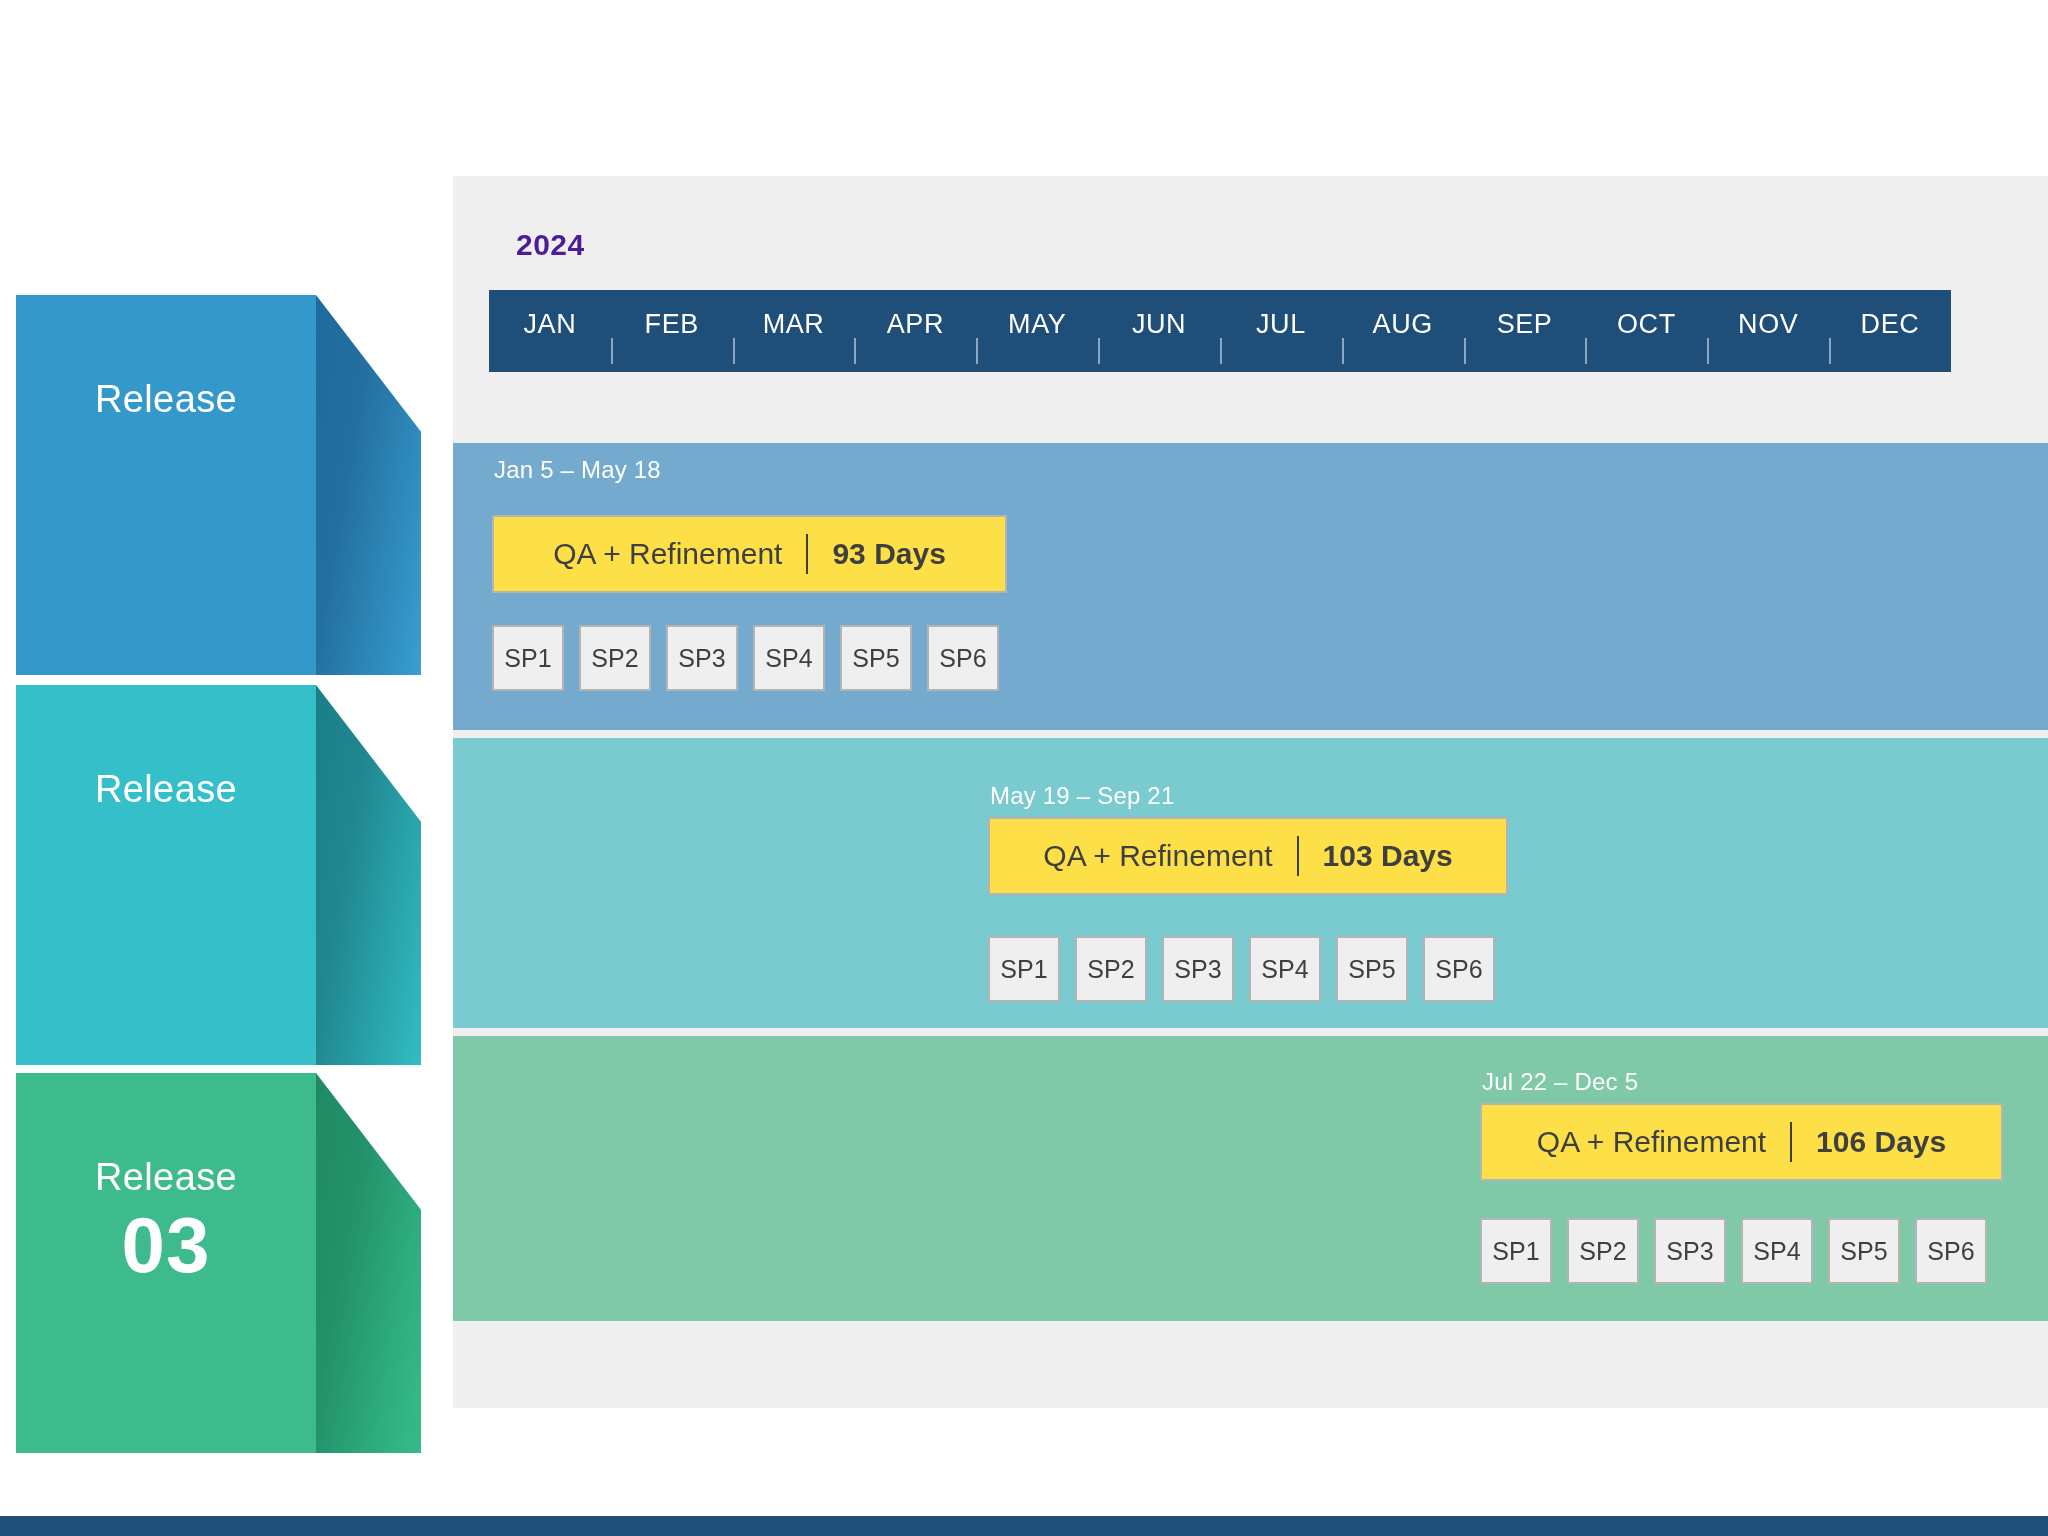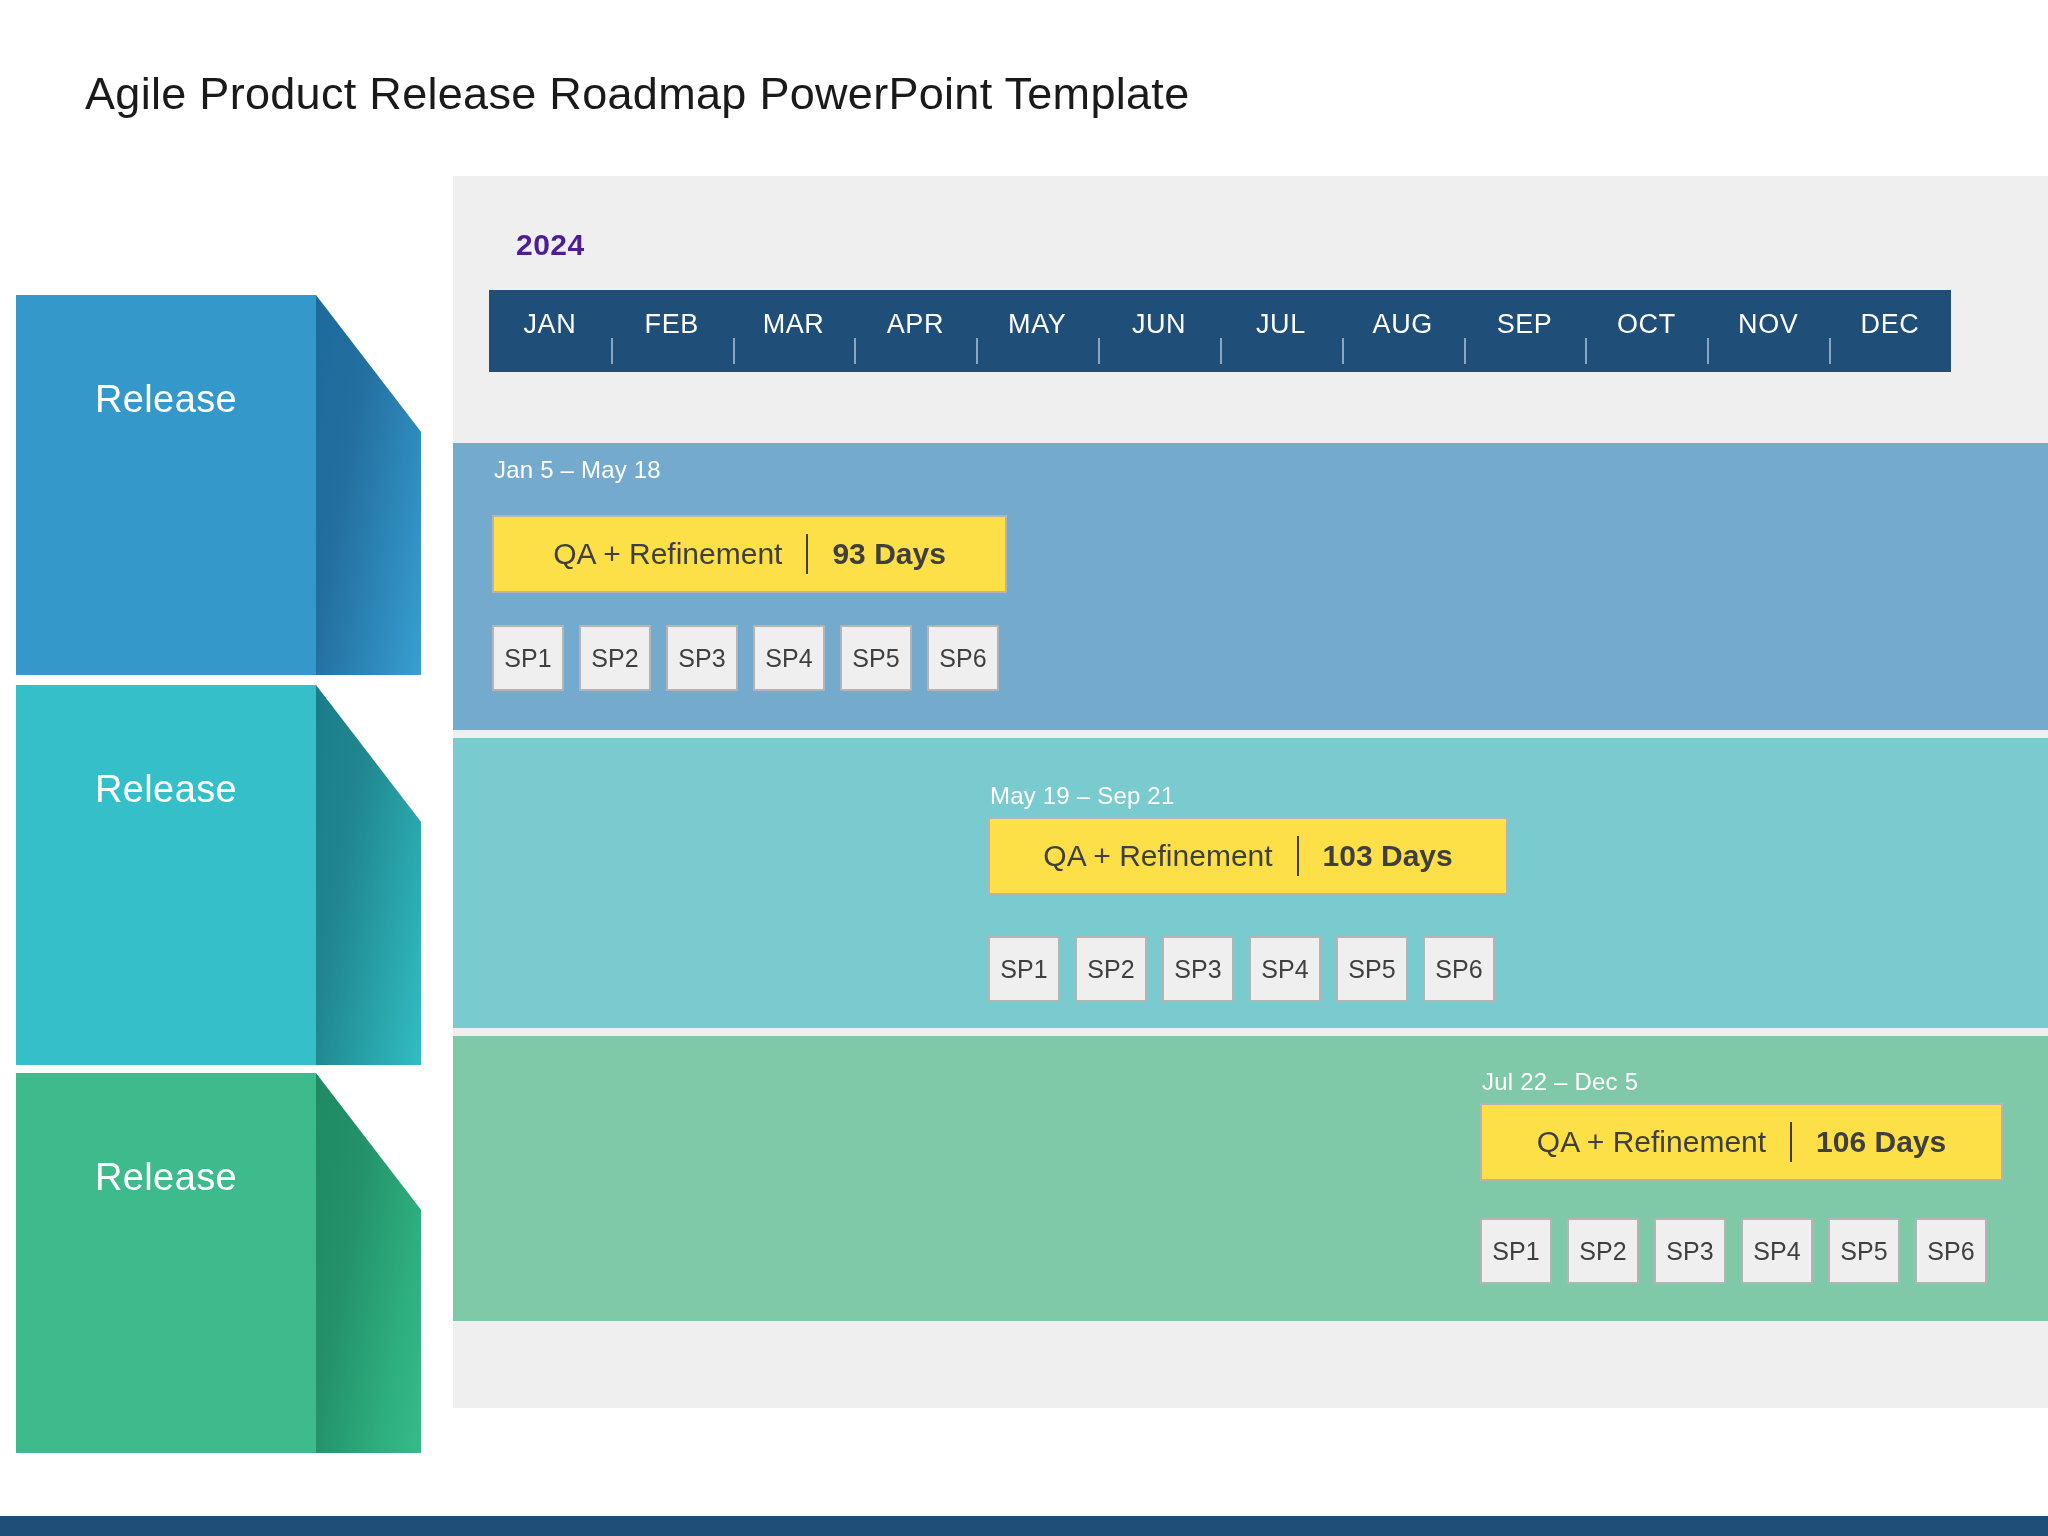--- a/index.html
+++ b/index.html
@@ -112,21 +112,20 @@
   .footer{
     position:absolute;left:0;bottom:0;width:2048px;height:20px;
     background:#1f4e79;
   }
 </style>
 </head>
 <body>
 
 <div class="slide">
 
-  <div class="title">Agile Product Release Roadmap PowerPoint Template</div>
 
   <div class="panel"></div>
 
   <div class="year">2024</div>
 
   <div class="monthbar">
     <div class="month">JAN</div>
     <div class="month">FEB</div>
     <div class="month">MAR</div>
     <div class="month">APR</div>
@@ -195,20 +194,21 @@
     <div class="sp">SP5</div>
     <div class="sp">SP6</div>
   </div>
 
   <div class="arrow" style="top:1073px;height:380px;width:405px;">
     <div class="blockface" style="background:#3DBB8C;"></div>
     <div class="wedge" style="background:linear-gradient(100deg,#1f8a63 0%,#24916a 35%,#2eae7f 75%,#37ba88 100%);
                 clip-path:polygon(0% 0%, 100% 36%, 100% 100%, 0% 100%);"></div>
     <div class="lbl" style="top:84px;">
       <div class="rel">Release</div>
+      <div class="num">03</div>
     </div>
   </div>
 
   <div class="band" style="top:1036px;height:285px;background:#7FC9A8;"></div>
 
   <div class="bandlabel" style="left:1482px;top:1068px;">Jul 22 – Dec 5</div>
 
   <div class="qabox" style="left:1480px;top:1103px;width:523px;">
     <span class="qatxt">QA + Refinement</span>
     <span class="divider"></span>

